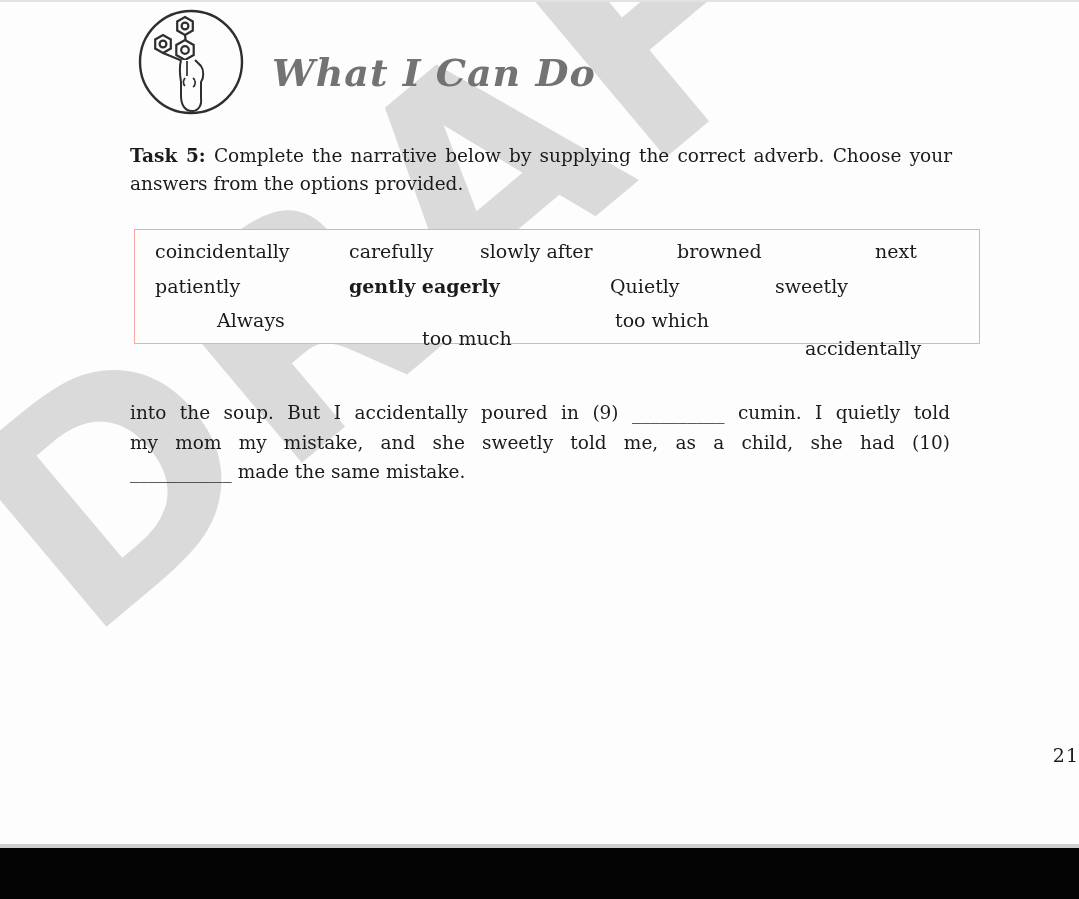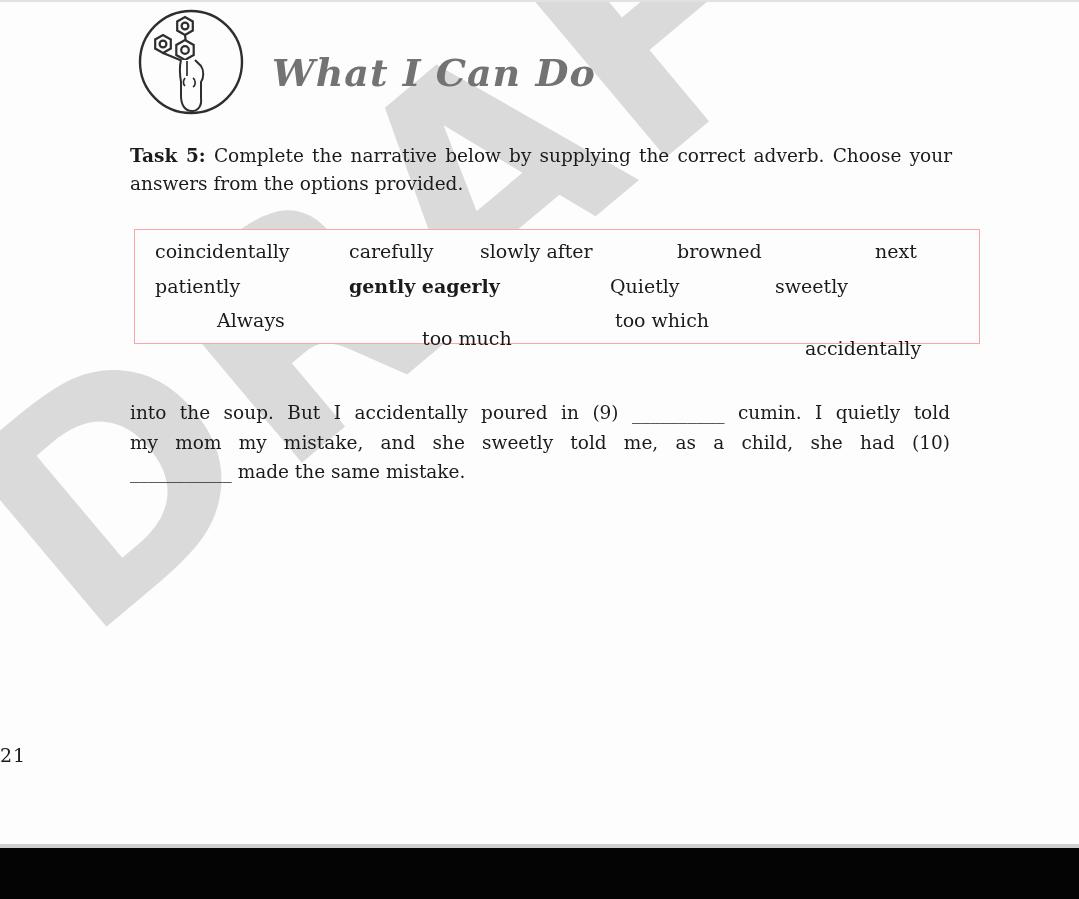--- a/index.html
+++ b/index.html
@@ -50,21 +50,21 @@
   
   .narrative {
     position:absolute; left:130px; top:398px; width:820px;
     font-size:18.5px; line-height:29.6px;
   }
   .nline { text-align:justify; text-align-last:justify; white-space:normal; }
   .nline.last { text-align:left; text-align-last:left; }
   
   .page-number {
     position:absolute; left:0; top:744px; width:1079px;
-    text-align:left; font-size:19px; letter-spacing:1px;
+    text-align:right; font-size:19px; letter-spacing:1px;
   }
   .bar-shadow {
     position:absolute; left:0; top:844px; width:1079px; height:4px;
     background:#cfcfcf; z-index:3;
   }
   .bottom-bar {
     position:absolute; left:0; top:848px; width:1079px; height:51px;
     background:#040404; z-index:3;
   }
 </style>

